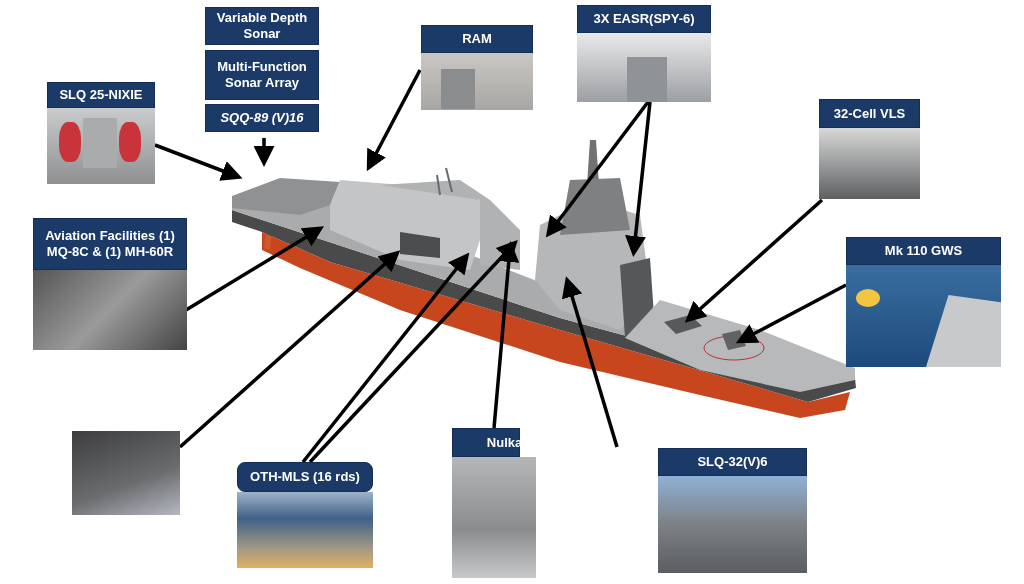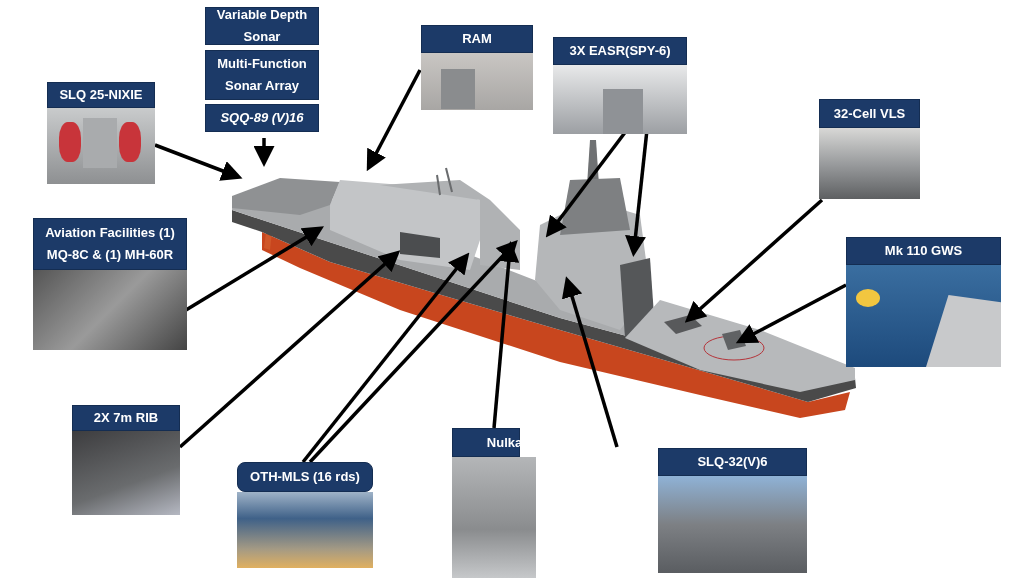--- a/index.html
+++ b/index.html
@@ -1,18 +1,18 @@
 <!DOCTYPE html>
 <html><head>
 <meta charset="utf-8">
 <style>
   html, body { margin:0; padding:0; background:#ffffff; }
   body { width:1024px; height:584px; position:relative; overflow:hidden; font-family:"Liberation Sans", sans-serif; }
   .callout { position:absolute; }
-  .label { background:#1c3a68; color:#fff; font-weight:bold; text-align:center; font-size:13px; line-height:22px; display:flex; align-items:center; justify-content:center; padding:2px 4px; box-sizing:border-box; border:1px solid #142d52; }
+  .label { background:#1c3a68; color:#fff; font-weight:bold; text-align:center; font-size:13px; line-height:16px; display:flex; align-items:center; justify-content:center; padding:2px 4px; box-sizing:border-box; border:1px solid #142d52; }
   .photo { position:absolute; overflow:hidden; }
   svg.lines { position:absolute; left:0; top:0; }
   .ship { position:absolute; left:0; top:0; }
 </style>
 </head>
 <body>
 
 <svg class="ship" width="1024" height="584">
 
   <polygon points="262,232 330,262 560,330 740,382 808,402 850,392 845,410 800,418 700,395 560,362 400,310 300,268 262,250" fill="#c8461e"></polygon>
@@ -82,37 +82,36 @@
     <div style="position:absolute;left:36px;top:10px;width:34px;height:50px;background:#a9abad;"></div>
   </div>
 </div>
 
 <div class="callout" style="left:33px;top:218px;width:154px;height:132px;">
   <div class="label" style="width:154px;height:52px;">Aviation Facilities (1) MQ-8C &amp; (1) MH-60R</div>
   <div class="photo" style="top:52px;left:0;width:154px;height:80px;background:linear-gradient(135deg,#555,#9a9a9a 50%,#444);"></div>
 </div>
 
 <div class="callout" style="left:72px;top:405px;width:108px;height:110px;">
-  <div class="label" style="width:108px;height:26px;">2X 7m RIB</div>
   <div class="photo" style="top:26px;left:0;width:108px;height:84px;background:linear-gradient(160deg,#3d3d3f,#6a6c6e 60%,#b5b8c2);"></div>
 </div>
 
 <div class="callout" style="left:237px;top:462px;width:136px;height:106px;">
   <div class="label" style="width:136px;height:30px;border-radius:8px;">OTH-MLS (16 rds)</div>
   <div class="photo" style="top:30px;left:0;width:136px;height:76px;background:linear-gradient(#9fb3c8 0%,#3f6188 35%,#a49a84 75%,#e0b060);"></div>
 </div>
 
 <div class="callout" style="left:421px;top:25px;width:112px;height:85px;">
   <div class="label" style="width:112px;height:28px;">RAM</div>
   <div class="photo" style="top:28px;left:0;width:112px;height:57px;background:linear-gradient(#c9c6c3,#a8a6a4);">
     <div style="position:absolute;left:20px;top:16px;width:34px;height:40px;background:#8a8c8e;"></div>
   </div>
 </div>
 
-<div class="callout" style="left:553px;top:5px;width:134px;height:97px;margin-top:32px;">
+<div class="callout" style="left:577px;top:5px;width:134px;height:97px;">
   <div class="label" style="width:134px;height:28px;">3X EASR(SPY-6)</div>
   <div class="photo" style="top:28px;left:0;width:134px;height:69px;background:linear-gradient(#e8e9ea,#9c9fa3);">
     <div style="position:absolute;left:50px;top:24px;width:40px;height:45px;background:#8f9296;"></div>
   </div>
 </div>
 
 <div class="callout" style="left:819px;top:99px;width:101px;height:100px;">
   <div class="label" style="width:101px;height:29px;">32-Cell VLS</div>
   <div class="photo" style="top:29px;left:0;width:101px;height:71px;background:linear-gradient(#d8d8d6,#9a9c9e 50%,#5e6062);"></div>
 </div>

